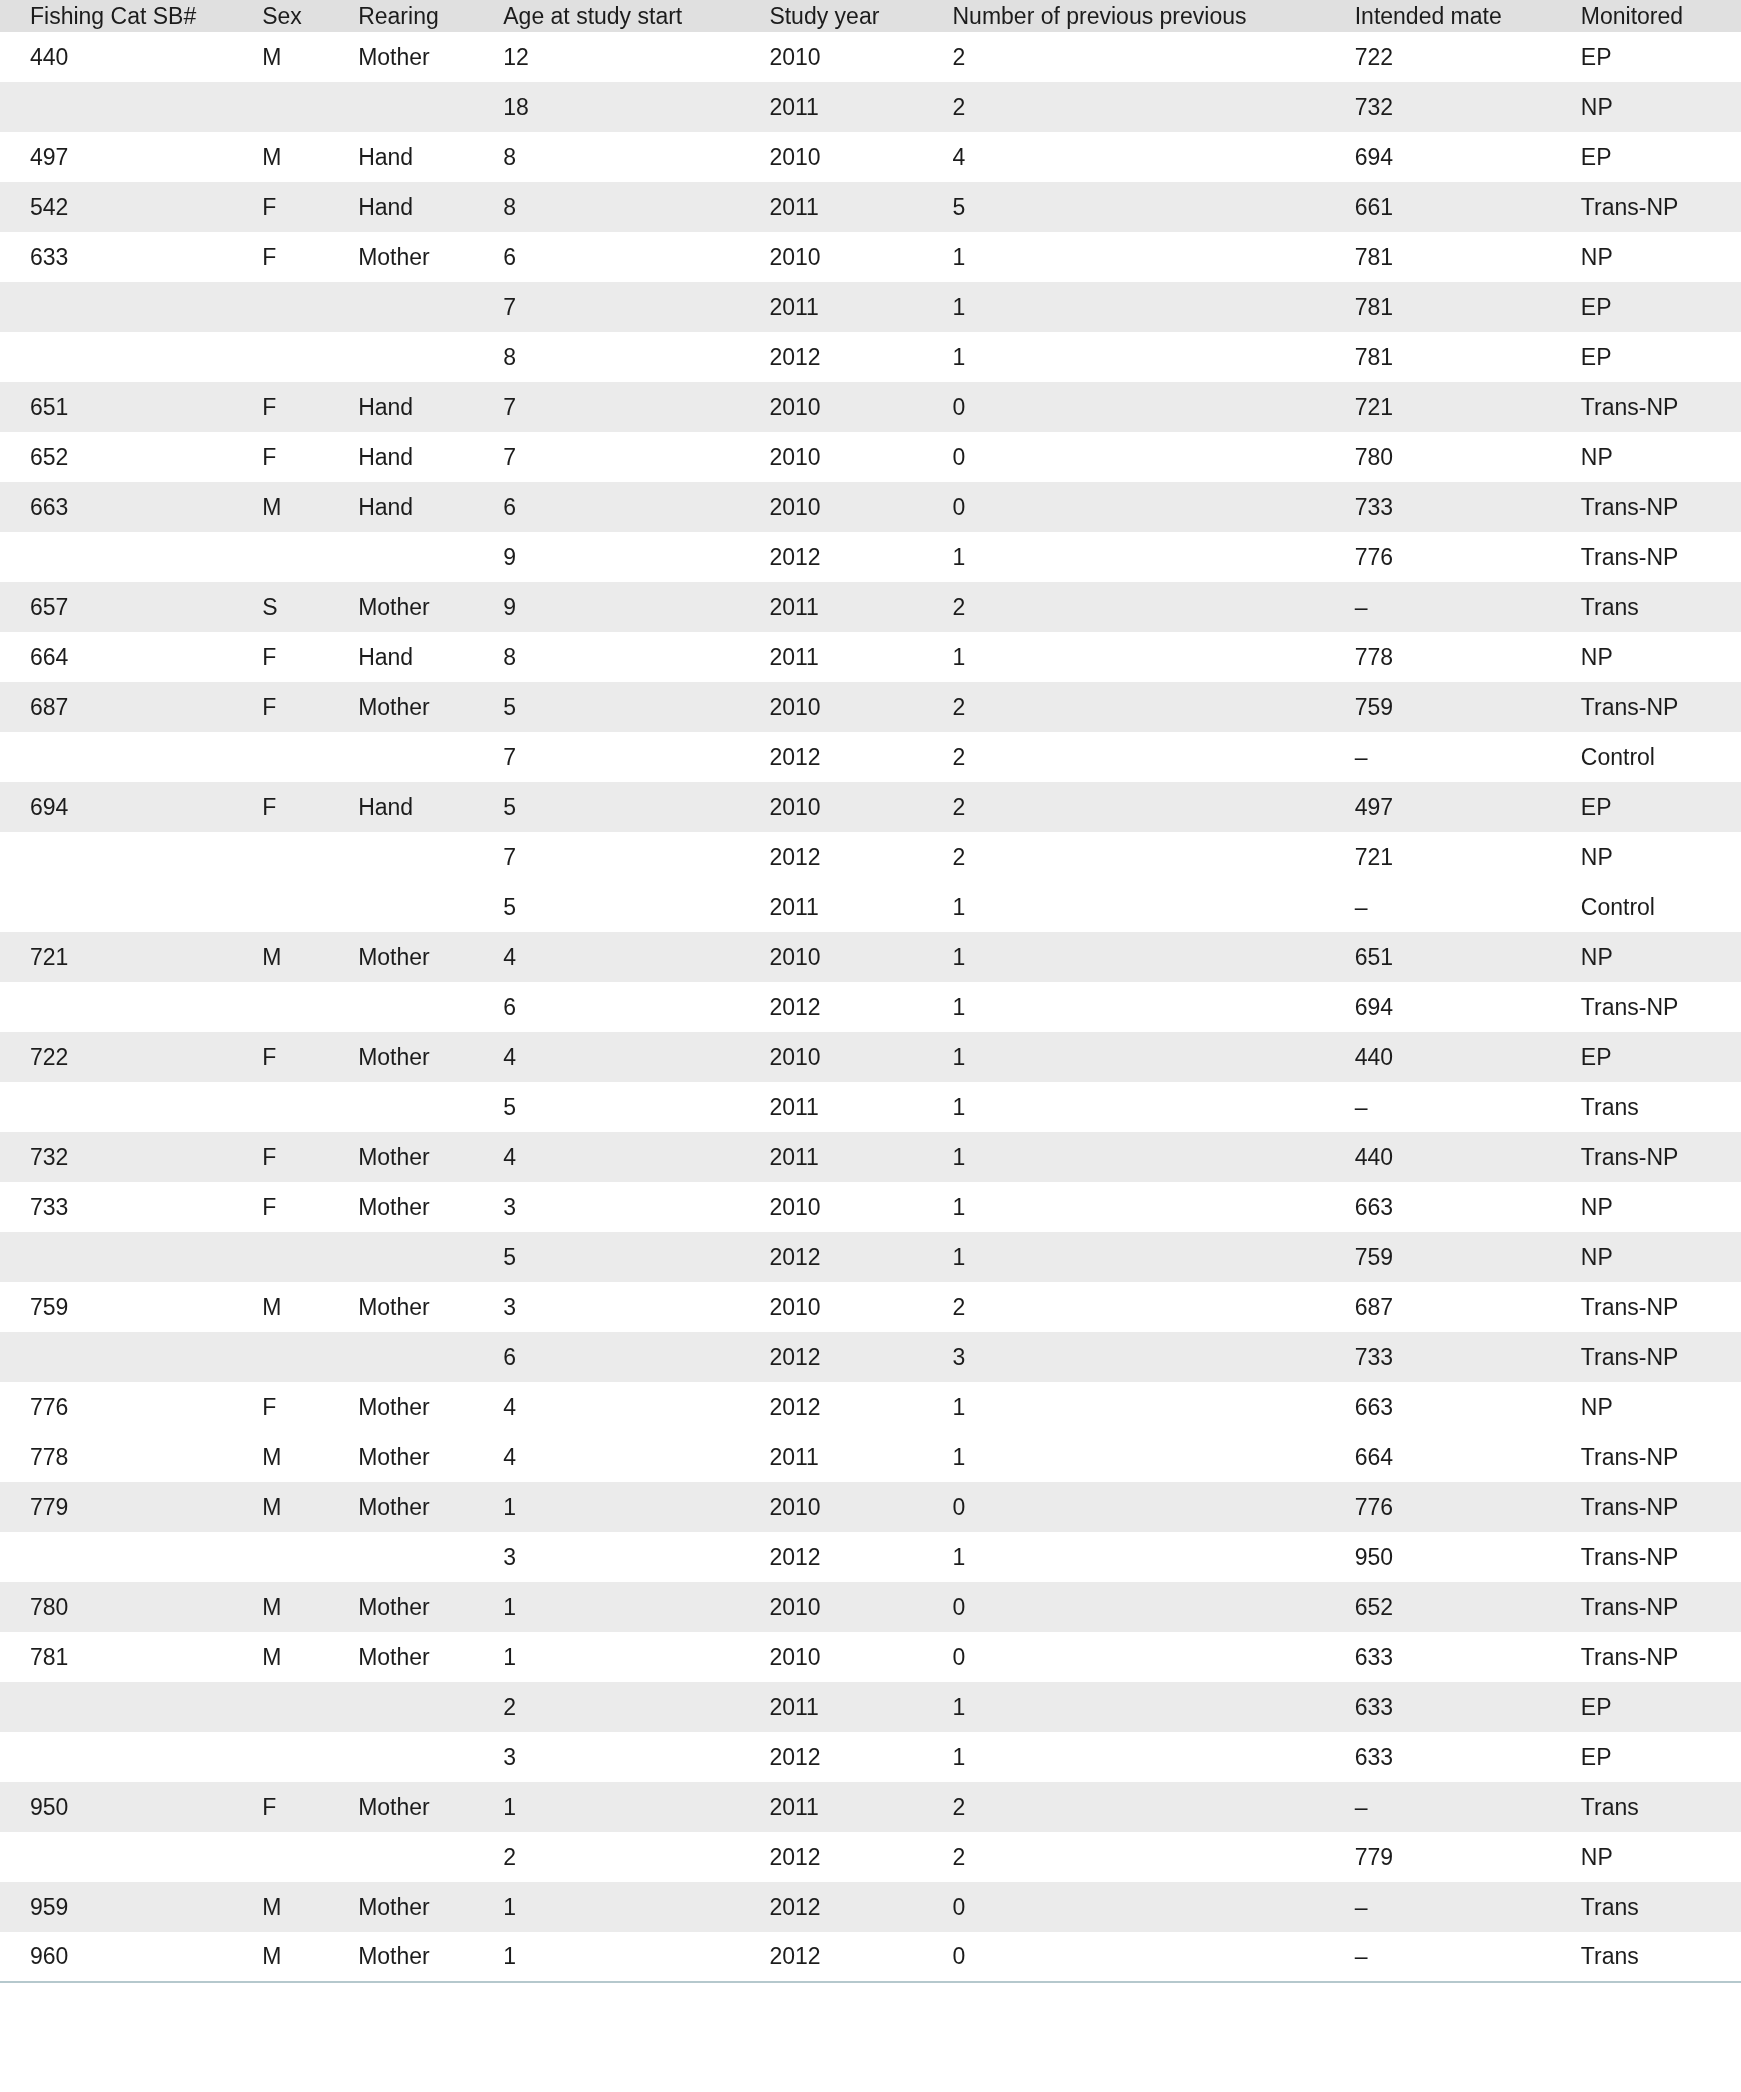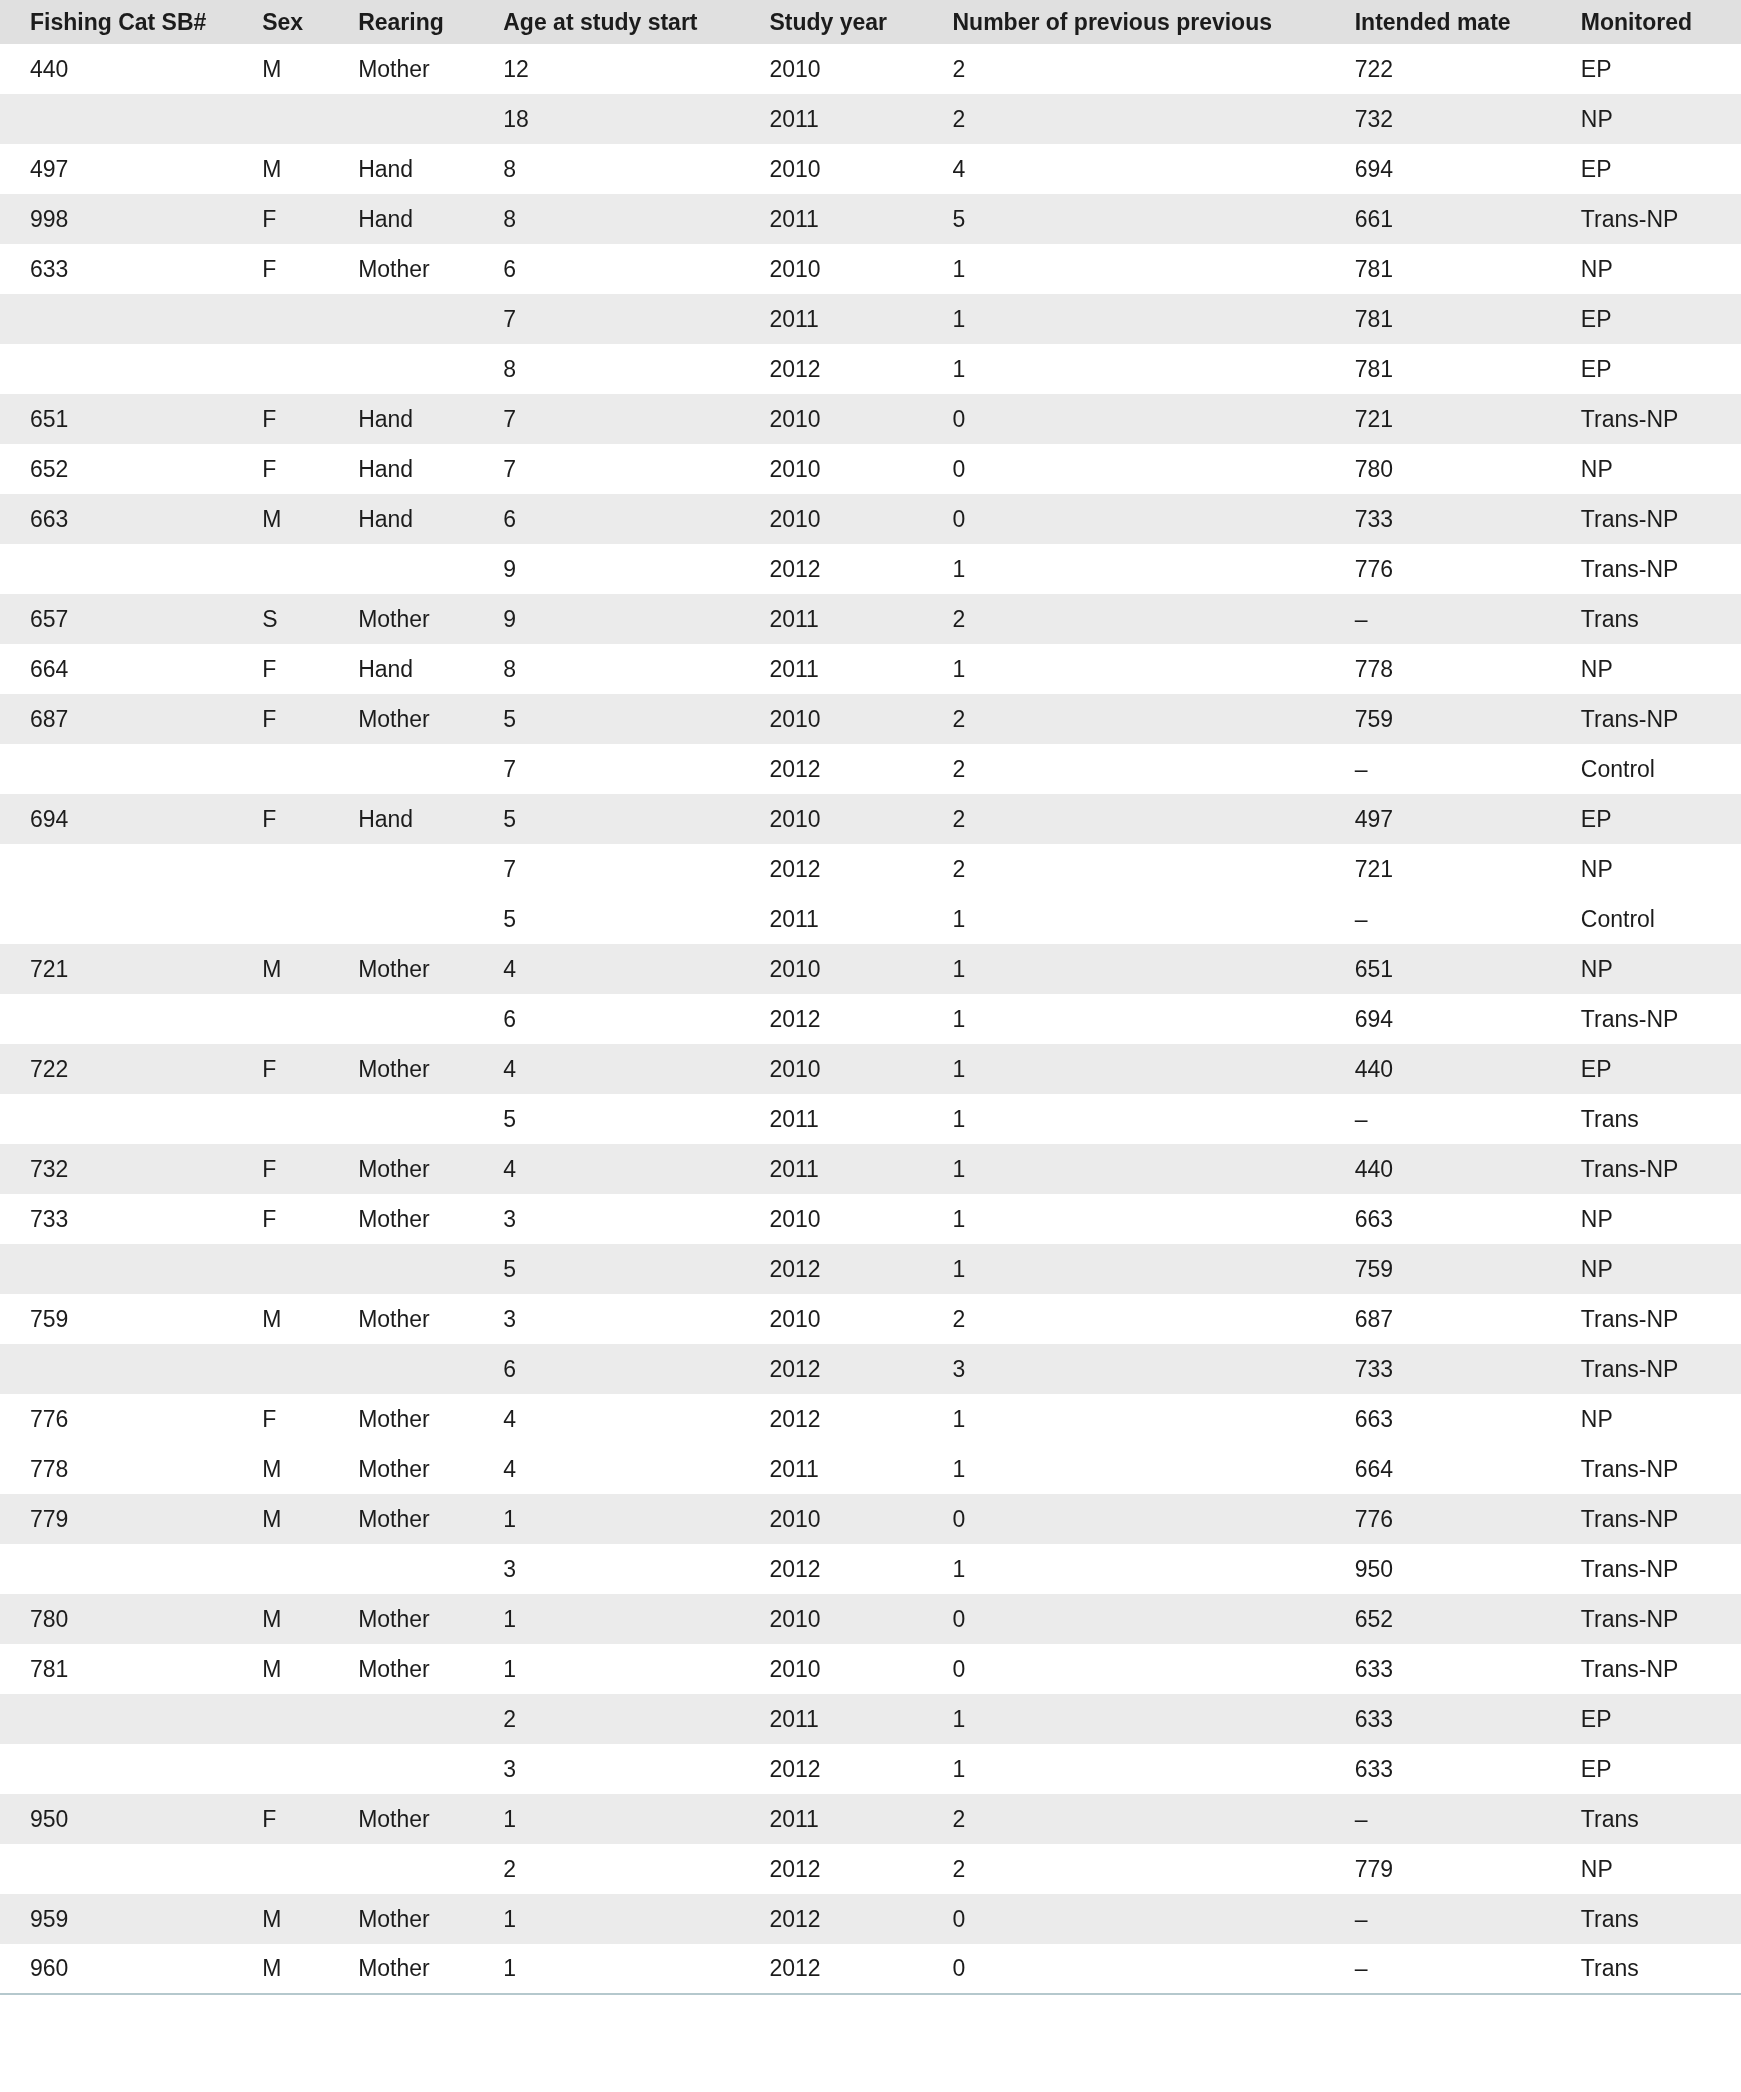--- a/index.html
+++ b/index.html
@@ -35,22 +35,22 @@
   col.c8 { width: 190px; }
   th, td {
     padding: 0 8.2px 0 30px;
     text-align: left;
     vertical-align: middle;
     white-space: nowrap;
     overflow: hidden;
   }
   thead th {
     background: var(--header-bg);
-    height: 44px;
-    font-weight: 700;
+    height: 32px;
+    font-weight: 400;
   }
   tbody td {
     height: 50px;
     font-weight: 400;
     background: #ffffff;
   }
   tbody tr.stripe td {
     background: var(--stripe-bg);
   }
 </style>
@@ -106,21 +106,21 @@
           <td>497</td>
           <td>M</td>
           <td>Hand</td>
           <td>8</td>
           <td>2010</td>
           <td>4</td>
           <td>694</td>
           <td>EP</td>
         </tr>
         <tr class="stripe">
-          <td>998</td>
+          <td>542</td>
           <td>F</td>
           <td>Hand</td>
           <td>8</td>
           <td>2011</td>
           <td>5</td>
           <td>661</td>
           <td>Trans-NP</td>
         </tr>
         <tr>
           <td>633</td>

